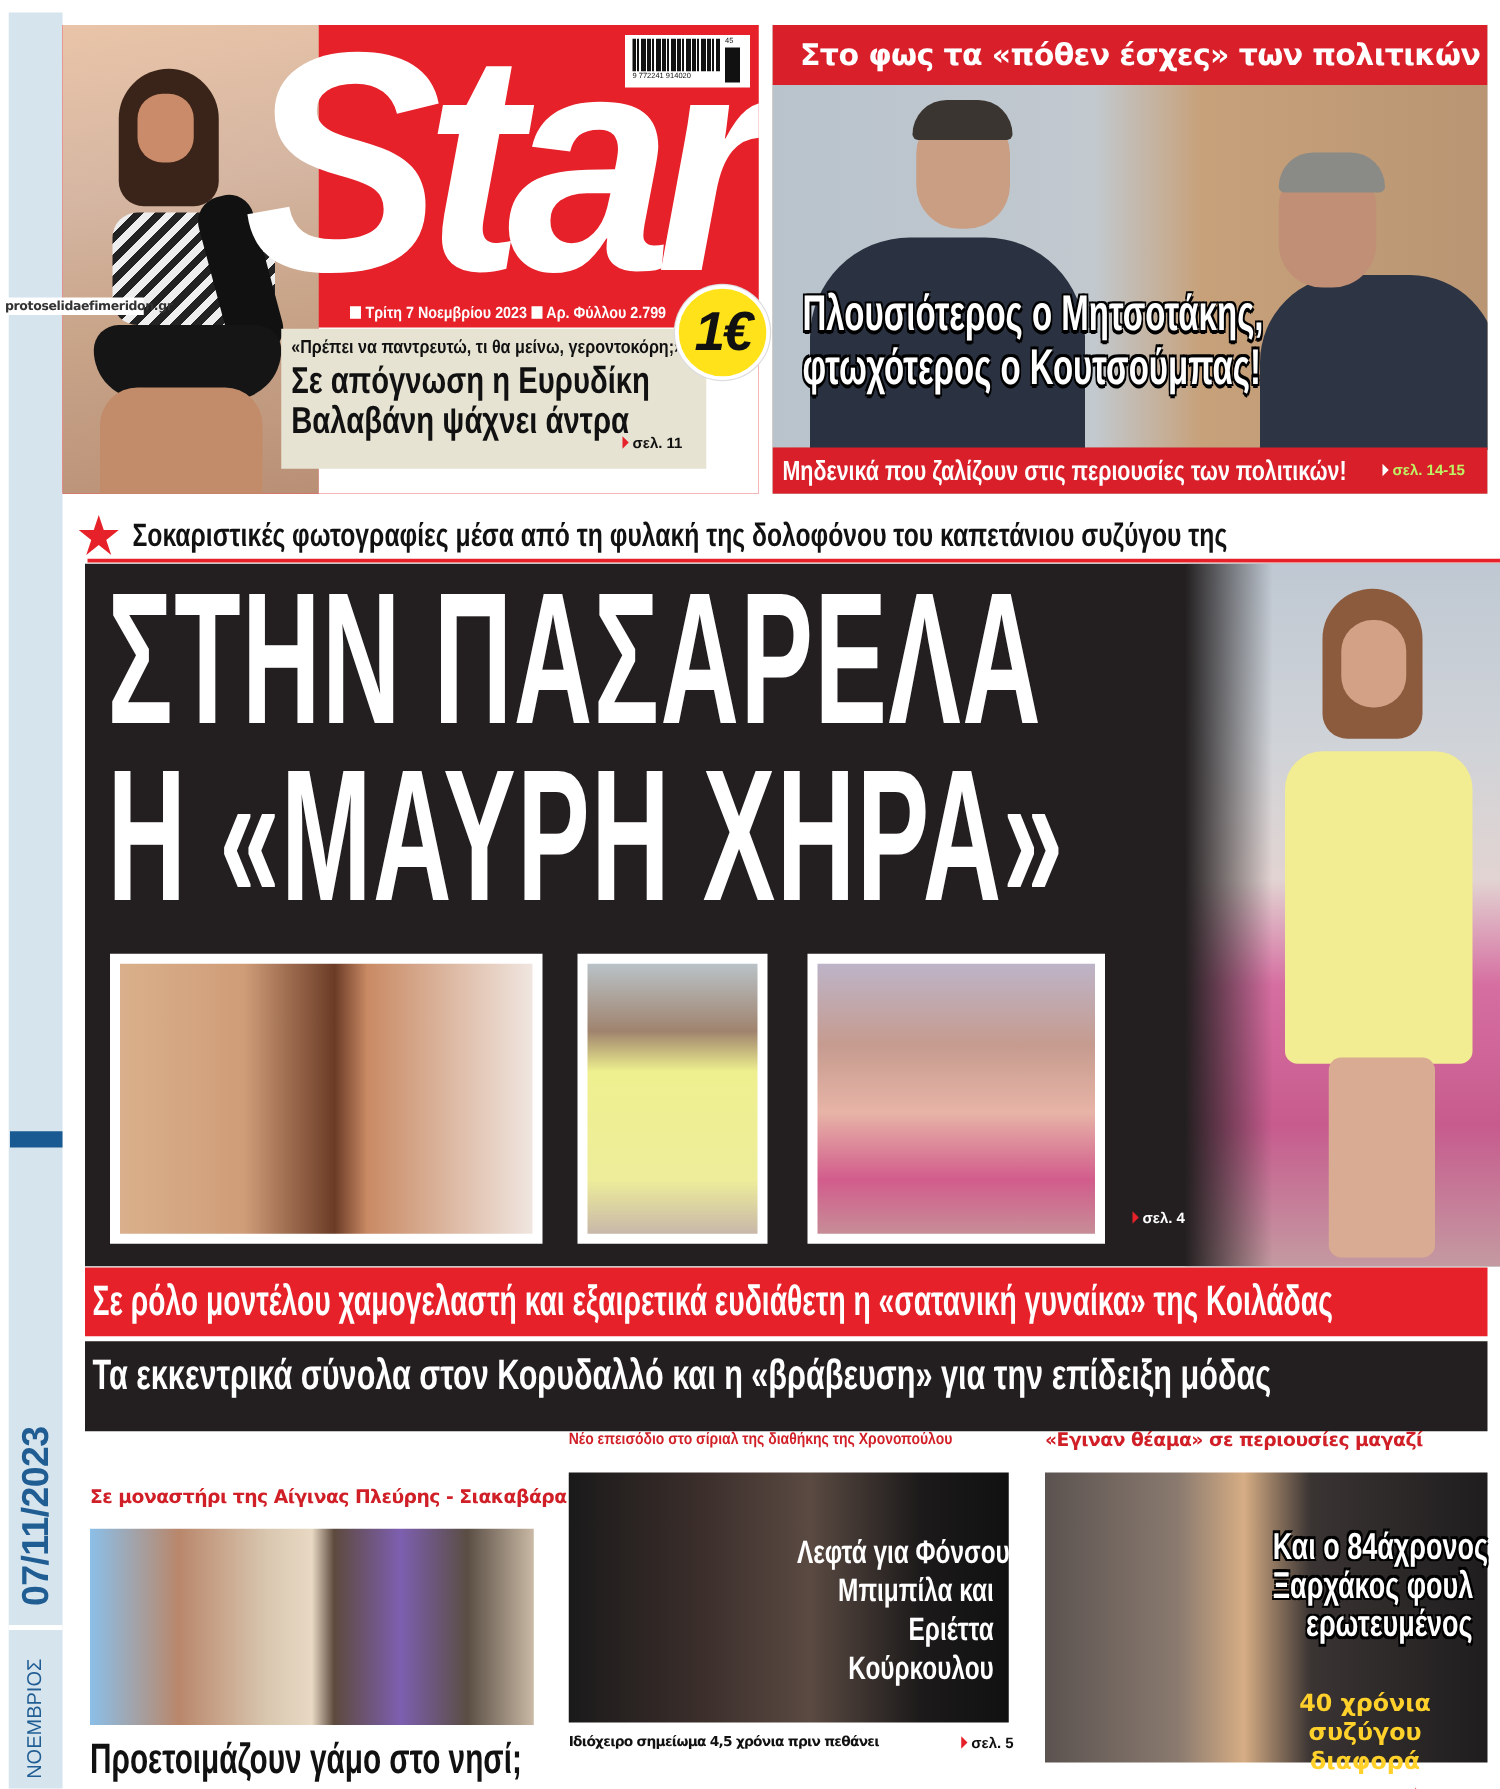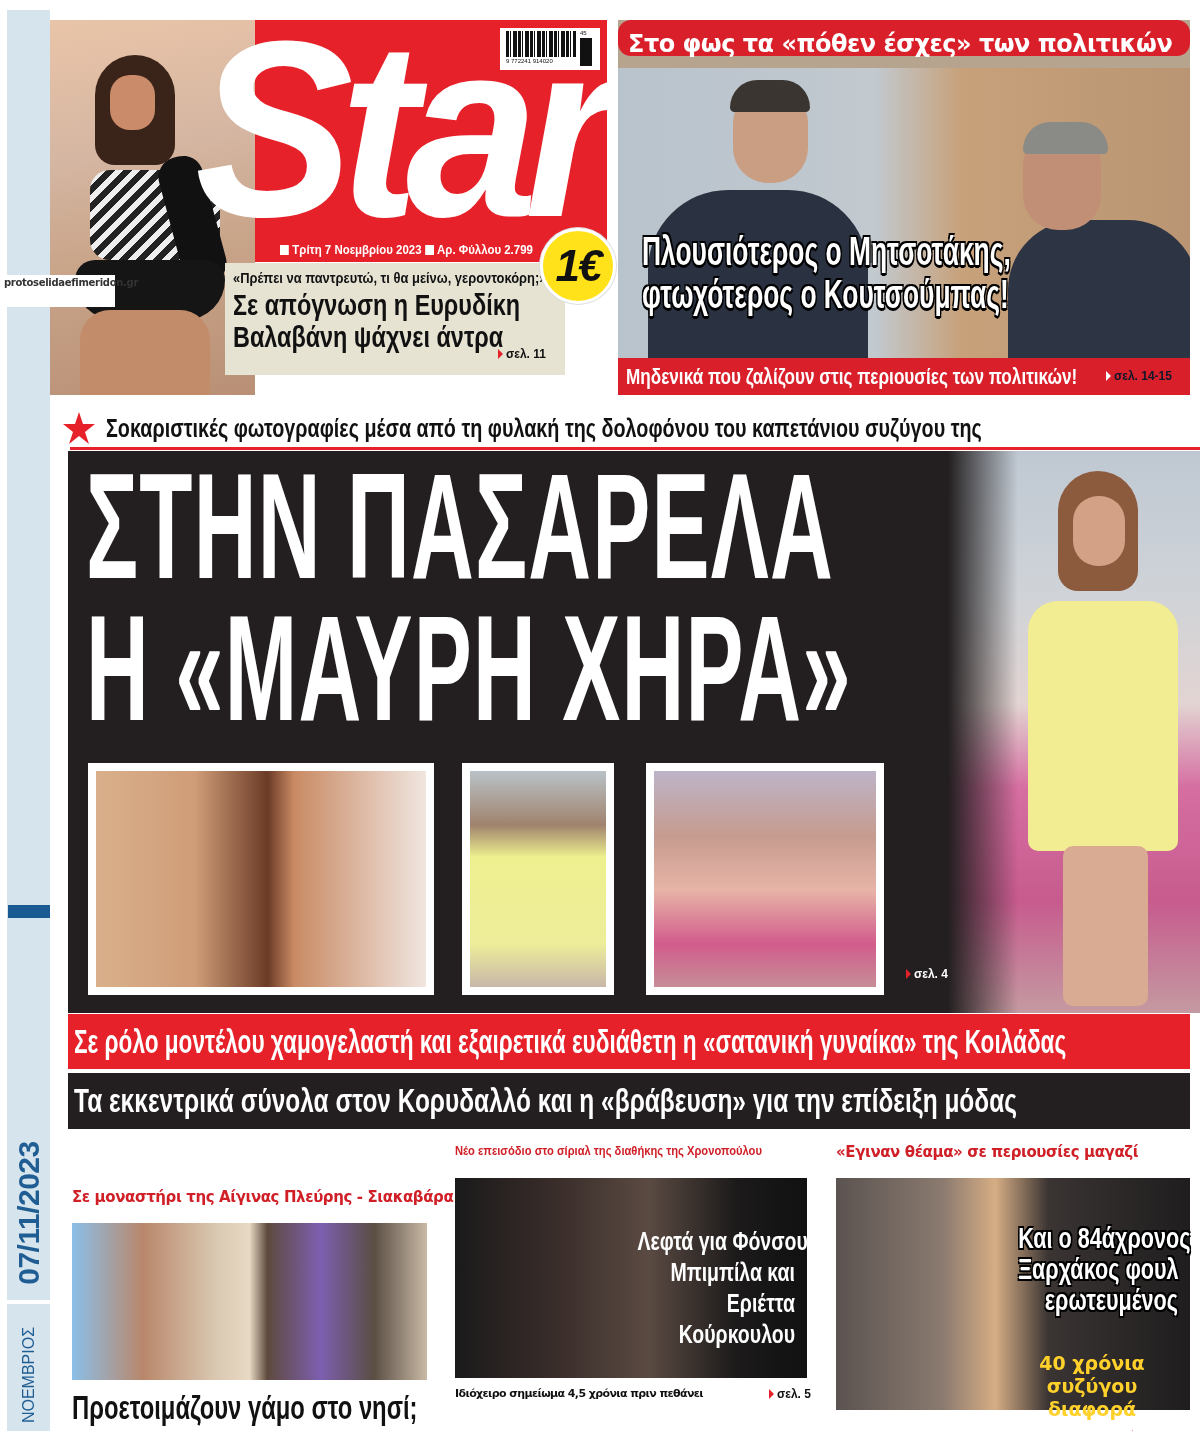--- a/index.html
+++ b/index.html
@@ -7,21 +7,21 @@
   body { position: relative; font-family: "Liberation Sans", sans-serif; }
 
   
   .sidebar { position: absolute; left: 7px; top: 10px; width: 43px; height: 1421px; background: #d6e4ee; }
   .sidebar .mark { position: absolute; left: 1px; top: 895px; width: 42px; height: 13px; background: #1a5a92; }
   .sidebar .date-box { position: absolute; left: 0; top: 1118px; width: 43px; height: 170px; }
   .sidebar .date-text { position: absolute; left: 50%; top: 50%; transform: translate(-50%,-50%) rotate(-90deg); font-size: 30px; font-weight: 700; color: #1f5d93; white-space: nowrap; letter-spacing: -0.5px; }
   .sidebar .gap { position: absolute; left: 0; top: 1290px; width: 43px; height: 4px; background: #ffffff; }
   .sidebar .month-text { position: absolute; left: 50%; top: 1365px; transform: translate(-50%,-50%) rotate(-90deg); font-size: 16px; color: #1f5d93; white-space: nowrap; }
 
-  .watermark { position: absolute; left: 2px; top: 238px; width: 113px; height: 32px; background: #ffffff; font-size: 10px; font-weight: 700; color: #333; line-height: 16px; padding-left: 2px; font-family: "DejaVu Sans", sans-serif; letter-spacing: -0.3px; margin-top: 37px; }
+  .watermark { position: absolute; left: 2px; top: 238px; width: 113px; height: 14px; background: #ffffff; font-size: 10px; font-weight: 700; color: #333; line-height: 16px; padding-left: 2px; font-family: "DejaVu Sans", sans-serif; letter-spacing: -0.3px; }
 
   
   .masthead { position: absolute; left: 50px; top: 20px; width: 557px; height: 375px; background: #e62129; overflow: hidden; }
   .mast-photo { position: absolute; left: 0; top: 0; width: 205px; height: 375px; background: linear-gradient(170deg, #e9c4a8 0%, #d5b6a2 35%, #c9a58a 60%, #b99076 100%); }
   .mast-photo::after { content: ""; position: absolute; left: 0; top: 0; width: 100%; height: 100%; background: linear-gradient(90deg, rgba(0,0,0,0) 60%, rgba(230,33,41,0.0) 100%); }
   .figure-hair { position: absolute; left: 45px; top: 35px; width: 80px; height: 110px; background: #3a2318; border-radius: 40px 40px 20px 20px; }
   .figure-face { position: absolute; left: 60px; top: 55px; width: 45px; height: 55px; background: #c98b6a; border-radius: 20px; }
   .figure-top { position: absolute; left: 40px; top: 150px; width: 130px; height: 90px; background: repeating-linear-gradient(135deg, #222 0 6px, #eee 6px 12px); border-radius: 20px; }
   .figure-arm { position: absolute; left: 120px; top: 135px; width: 45px; height: 130px; background: #111; border-radius: 20px; transform: rotate(-15deg); }
   .figure-bottom { position: absolute; left: 25px; top: 240px; width: 150px; height: 60px; background: #151515; border-radius: 20px 20px 40px 40px; }
@@ -42,32 +42,32 @@
   .story1 .kicker { position: absolute; left: 8px; top: 6px; font-size: 15px; color: #111; transform: scaleX(0.86); transform-origin: left center; white-space: nowrap; font-weight: 700; }
   .story1 .head { position: absolute; left: 8px; top: 26px; font-size: 30px; font-weight: 700; color: #111; line-height: 32px; transform: scaleX(0.78); transform-origin: left top; white-space: nowrap; }
   .page-ref { font-size: 12px; font-weight: 700; color: #111; white-space: nowrap; }
   .page-ref .tri { display: inline-block; width: 0; height: 0; border-top: 5px solid transparent; border-bottom: 5px solid transparent; border-left: 5px solid #e62129; margin-right: 3px; vertical-align: -1px; }
   .story1 .ref { position: absolute; left: 273px; top: 84px; }
 
   .price { position: absolute; left: 540px; top: 228px; width: 76px; height: 76px; border-radius: 50%; background: #ffe21a; border: 3px solid #ffffff; box-shadow: 0 0 0 1px #ddd; text-align: center; line-height: 70px; font-size: 44px; font-weight: 700; color: #111; font-style: italic; letter-spacing: -2px; }
 
   
   .politics { position: absolute; left: 618px; top: 20px; width: 572px; height: 375px; background: #b7a48f; overflow: hidden; }
-  .politics .topbar { position: absolute; left: 0; top: 0; width: 100%; height: 36px; background: #d91f2a; color: #fff; font-size: 24px; font-weight: 700; line-height: 48px; padding-left: 10px; white-space: nowrap; font-family: "DejaVu Sans", sans-serif; letter-spacing: -0.5px; border-radius: 13px; }
+  .politics .topbar { position: absolute; left: 0; top: 0; width: 100%; height: 48px; background: #d91f2a; color: #fff; font-size: 24px; font-weight: 700; line-height: 48px; padding-left: 22px; white-space: nowrap; font-family: "DejaVu Sans", sans-serif; letter-spacing: -0.5px; }
   .politics .photo { position: absolute; left: 0; top: 48px; width: 100%; height: 290px; background: linear-gradient(90deg, #b8c3cc 0%, #c2c9cf 45%, #c7a17a 60%, #b99573 100%); }
   .pol-left-suit { position: absolute; left: 30px; top: 170px; width: 220px; height: 170px; background: #2a3140; border-radius: 80px 80px 0 0; }
   .pol-left-head { position: absolute; left: 115px; top: 68px; width: 75px; height: 95px; background: #c99e83; border-radius: 35px; }
   .pol-left-hair { position: absolute; left: 112px; top: 60px; width: 80px; height: 32px; background: #3a3530; border-radius: 30px 30px 5px 5px; }
   .pol-right-suit { position: absolute; left: 390px; top: 200px; width: 190px; height: 140px; background: #2d3444; border-radius: 70px 70px 0 0; }
   .pol-right-head { position: absolute; left: 405px; top: 110px; width: 78px; height: 100px; background: #c08f75; border-radius: 35px; }
   .pol-right-hair { position: absolute; left: 405px; top: 102px; width: 85px; height: 32px; background: #8a8a86; border-radius: 30px 30px 5px 5px; }
   .politics .headline { position: absolute; left: 24px; top: 210px; font-size: 40px; font-weight: 700; color: #ffffff; line-height: 43px; transform: scaleX(0.66); transform-origin: left top; white-space: nowrap; text-shadow: -2px -2px 0 #000, 2px -2px 0 #000, -2px 2px 0 #000, 2px 2px 0 #000, 0 3px 0 #000; }
   .politics .botbar { position: absolute; left: 0; top: 338px; width: 100%; height: 37px; background: #d91f2a; color: #fff; }
   .politics .botbar .txt { position: absolute; left: 8px; top: 6px; font-size: 22px; font-weight: 700; transform: scaleX(0.78); transform-origin: left top; white-space: nowrap; }
-  .politics .botbar .page-ref { position: absolute; left: 488px; top: 11px; color: #0f172a; }
+  .politics .botbar .page-ref { position: absolute; left: 488px; top: 11px; color: #bef264; }
   .politics .botbar .page-ref .tri { border-left-color: #fff; }
 
   
   .kicker-line { position: absolute; left: 62px; top: 409px; width: 1138px; height: 40px; }
   .kicker-line .star { position: absolute; left: 0; top: 2px; width: 34px; height: 34px; }
   .kicker-line .txt { position: absolute; left: 44px; top: 4px; font-size: 26px; font-weight: 700; color: #111; transform: scaleX(0.76); transform-origin: left top; white-space: nowrap; }
   .kicker-line .rule { position: absolute; left: 8px; top: 38px; width: 1130px; height: 3px; background: #e62129; }
 
   .main-panel { position: absolute; left: 68px; top: 451px; width: 1132px; height: 562px; background: #231f20; overflow: hidden; }
   .main-head { position: absolute; left: 18px; top: 4px; font-size: 150px; font-weight: 700; color: #ffffff; line-height: 142px; transform: scaleX(0.58); transform-origin: left top; white-space: nowrap; letter-spacing: 2px; }
@@ -84,21 +84,21 @@
   .inset1 .img { background: linear-gradient(90deg, #d9b08b 0%, #cf9d78 30%, #6b3b26 52%, #c98a64 60%, #f0e6e0 100%); }
   .inset2 { left: 394px; top: 312px; width: 152px; height: 232px; }
   .inset2 .img { background: linear-gradient(180deg, #b9c2c7 0%, #a0836e 25%, #eef08f 40%, #eded9a 80%, #c8b7a9 100%); }
   .inset3 { left: 578px; top: 312px; width: 238px; height: 232px; }
   .inset3 .img { background: linear-gradient(180deg, #bdb4c8 0%, #c69b8f 30%, #e7b4a7 55%, #d25c8c 80%, #c78d97 100%); }
   .main-ref { position: absolute; left: 838px; top: 516px; color: #ffffff; }
   .main-ref .tri { border-left-color: #e62129; }
 
   .red-sub { position: absolute; left: 68px; top: 1014px; width: 1122px; height: 55px; background: #e62129; }
   .red-sub .txt { position: absolute; left: 6px; top: 8px; font-size: 34px; font-weight: 700; color: #ffffff; transform: scaleX(0.665); transform-origin: left top; white-space: nowrap; }
-  .black-sub { position: absolute; left: 68px; top: 1073px; width: 1122px; height: 56px; background: #231f20; }
+  .black-sub { position: absolute; left: 68px; top: 1073px; width: 1122px; height: 72px; background: #231f20; }
   .black-sub .txt { position: absolute; left: 6px; top: 8px; font-size: 34px; font-weight: 700; color: #ffffff; transform: scaleX(0.72); transform-origin: left top; white-space: nowrap; }
 
   
   .bstory { position: absolute; top: 1143px; }
   .bstory .kick { font-size: 15px; font-weight: 700; color: #d01f27; white-space: nowrap; font-family: "DejaVu Sans", sans-serif; letter-spacing: -0.4px; }
   .bstory .photo { position: absolute; top: 35px; }
   .b1 { left: 72px; width: 355px; margin-top: 45px; }
   .b1 .photo { left: 0; width: 355px; height: 157px; background: linear-gradient(90deg, #8bbfe8 0%, #b9876b 20%, #d9c7b0 40%, #e8d9c4 50%, #5d4a3d 55%, #7d5fb0 70%, #5a4e44 85%, #c9b9a5 100%); }
   .b1 .head { position: absolute; left: 0; top: 200px; font-size: 34px; font-weight: 700; color: #111; transform: scaleX(0.7); transform-origin: left top; white-space: nowrap; }
   .b1 .sub { position: absolute; left: 0; top: 244px; font-size: 15px; font-weight: 700; color: #a21caf; white-space: nowrap; font-family: "DejaVu Sans", sans-serif; letter-spacing: -0.5px; }

